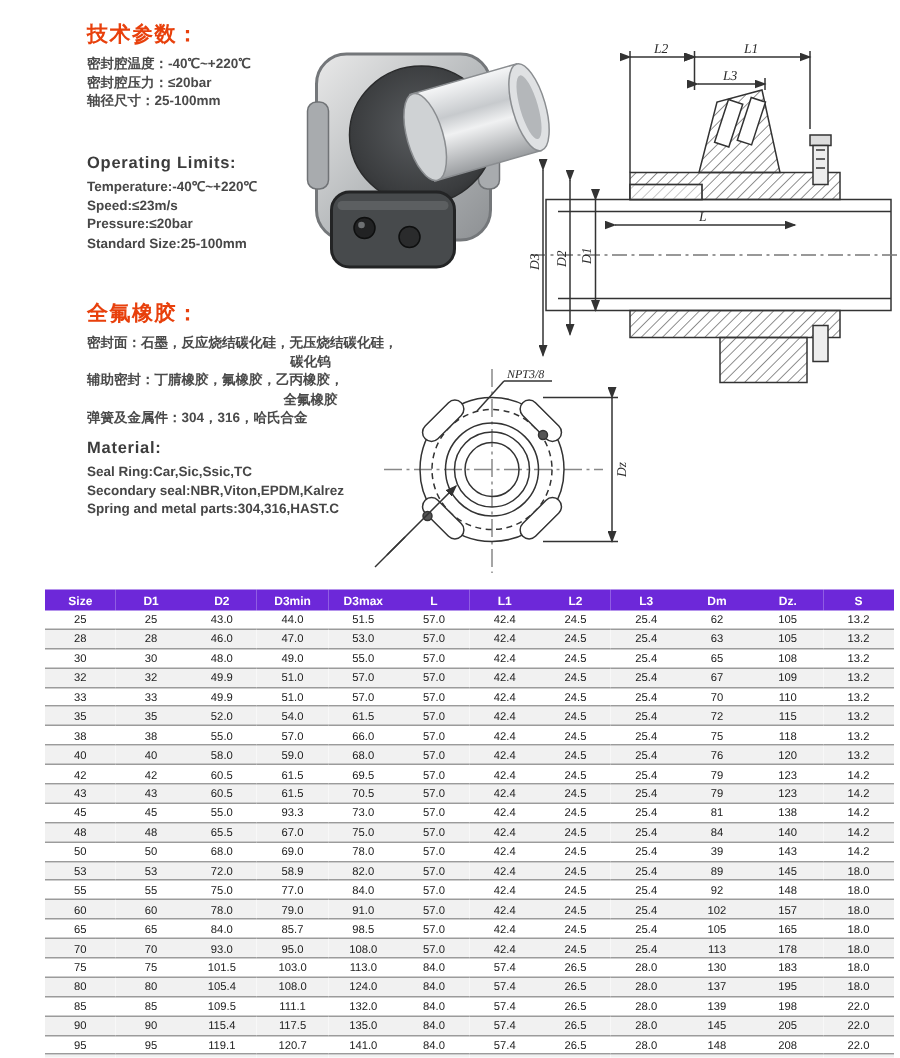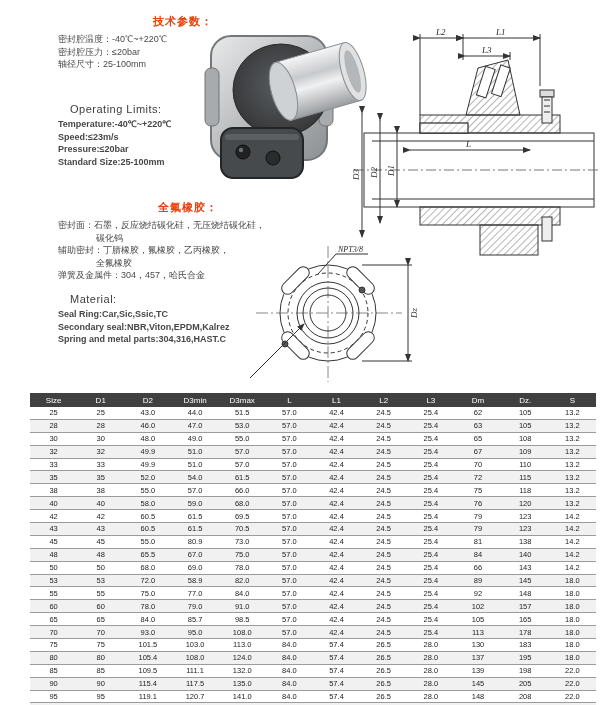--- a/index.html
+++ b/index.html
@@ -4,49 +4,49 @@
 <style>
   html,body{margin:0;padding:0;}
   body{
     width:600px;height:705px;position:relative;background:#ffffff;
     font-family:"Liberation Sans",sans-serif;overflow:hidden;
   }
   .abs{position:absolute;}
   
   .txt-block{left:58px;width:250px;}
   .red-heading{
-    color:#e8400c;font-size:11px;font-weight:bold;letter-spacing:1px;margin:0 0 4px 0;text-align:center;
+    color:#e8400c;font-size:14px;font-weight:bold;letter-spacing:1px;margin:0 0 4px 0;
   }
   .blk-heading{
-    color:#3c3c3c;font-size:11px;font-weight:normal;letter-spacing:.5px;margin:0 0 3px 12px;
+    color:#3c3c3c;font-size:11px;font-weight:bold;letter-spacing:.5px;margin:0 0 3px 0;
   }
   .cn-line,.en-line{
-    display:block;font-size:9px;line-height:12.5px;color:#4a4a4a;font-weight:400;
+    display:block;font-size:9px;line-height:12.5px;color:#4a4a4a;font-weight:700;
     white-space:nowrap;
   }
   .en-line{font-weight:700;color:#474747;}
-  .indent{padding-left:38px;}
+  .indent{padding-left:38px;text-align:center;}
   #tech-cn{top:14px;}
   #limits-en{top:103px;}
   #materials-cn{top:200px;width:260px;}
   #materials-en{top:293px;width:260px;}
   
   #product-photo{left:195px;top:10px;}
   #section-drawing{left:352px;top:10px;}
   #flange-drawing{left:240px;top:240px;}
   .dimtxt{font-family:"Liberation Serif",serif;font-style:italic;font-size:9px;fill:#2b2b2b;}
   .dimtxt-sm{font-family:"Liberation Serif",serif;font-style:italic;font-size:8px;fill:#2b2b2b;}
   
   #spec-table-wrap{left:30px;top:393px;width:566px;}
   table[data-name="spec-table"]{
     border-collapse:collapse;width:566px;table-layout:fixed;
     border-bottom:2px solid #555;
   }
   table[data-name="spec-table"] th{
-    background:#404040;color:#ffffff;font-size:8px;font-weight:normal;
+    background:#6d28d9;color:#ffffff;font-size:8px;font-weight:bold;
     height:14px;padding:0;text-align:center;border:0;
   }
   table[data-name="spec-table"] td{
     font-size:7.5px;color:#1c1c1c;text-align:center;height:11.9px;padding:0;
     border-bottom:1px solid #9b9b9b;white-space:nowrap;overflow:hidden;
   }
   table[data-name="spec-table"] tr:nth-child(even) td{background:#f1f1f1;}
 </style>
 </head>
 <body>
@@ -65,21 +65,21 @@
   <span class="en-line" data-name="operating-limits-line">Pressure:≤20bar</span>
   <span class="en-line" data-name="operating-limits-line">Standard Size:25-100mm</span>
 </div>
 
 <div class="abs txt-block" id="materials-cn" data-name="materials-cn-section">
   <div class="red-heading" data-name="materials-cn-heading">全氟橡胶：</div>
   <span class="cn-line" data-name="materials-cn-line">密封面：石墨，反应烧结碳化硅，无压烧结碳化硅，</span>
   <span class="cn-line indent" data-name="materials-cn-line">碳化钨</span>
   <span class="cn-line" data-name="materials-cn-line">辅助密封：丁腈橡胶，氟橡胶，乙丙橡胶，</span>
   <span class="cn-line indent" data-name="materials-cn-line">全氟橡胶</span>
-  <span class="cn-line" data-name="materials-cn-line">弹簧及金属件：304，457，哈氏合金</span>
+  <span class="cn-line" data-name="materials-cn-line">弹簧及金属件：304，316，哈氏合金</span>
 </div>
 
 <div class="abs txt-block" id="materials-en" data-name="materials-en-section">
   <div class="blk-heading" data-name="materials-en-heading">Material:</div>
   <span class="en-line" data-name="materials-en-line">Seal Ring:Car,Sic,Ssic,TC</span>
   <span class="en-line" data-name="materials-en-line">Secondary seal:NBR,Viton,EPDM,Kalrez</span>
   <span class="en-line" data-name="materials-en-line">Spring and metal parts:304,316,HAST.C</span>
 </div>
 
 <svg class="abs" id="product-photo" data-name="seal-product-photo" width="180" height="185" viewBox="0 0 180 185">
@@ -382,21 +382,21 @@
           <td data-name="table-cell">24.5</td>
           <td data-name="table-cell">25.4</td>
           <td data-name="table-cell">79</td>
           <td data-name="table-cell">123</td>
           <td data-name="table-cell">14.2</td>
         </tr>
         <tr data-name="table-row">
           <td data-name="table-cell">45</td>
           <td data-name="table-cell">45</td>
           <td data-name="table-cell">55.0</td>
-          <td data-name="table-cell">80.9</td>
+          <td data-name="table-cell">93.3</td>
           <td data-name="table-cell">73.0</td>
           <td data-name="table-cell">57.0</td>
           <td data-name="table-cell">42.4</td>
           <td data-name="table-cell">24.5</td>
           <td data-name="table-cell">25.4</td>
           <td data-name="table-cell">81</td>
           <td data-name="table-cell">138</td>
           <td data-name="table-cell">14.2</td>
         </tr>
         <tr data-name="table-row">
@@ -416,21 +416,21 @@
         <tr data-name="table-row">
           <td data-name="table-cell">50</td>
           <td data-name="table-cell">50</td>
           <td data-name="table-cell">68.0</td>
           <td data-name="table-cell">69.0</td>
           <td data-name="table-cell">78.0</td>
           <td data-name="table-cell">57.0</td>
           <td data-name="table-cell">42.4</td>
           <td data-name="table-cell">24.5</td>
           <td data-name="table-cell">25.4</td>
-          <td data-name="table-cell">66</td>
+          <td data-name="table-cell">39</td>
           <td data-name="table-cell">143</td>
           <td data-name="table-cell">14.2</td>
         </tr>
         <tr data-name="table-row">
           <td data-name="table-cell">53</td>
           <td data-name="table-cell">53</td>
           <td data-name="table-cell">72.0</td>
           <td data-name="table-cell">58.9</td>
           <td data-name="table-cell">82.0</td>
           <td data-name="table-cell">57.0</td>

